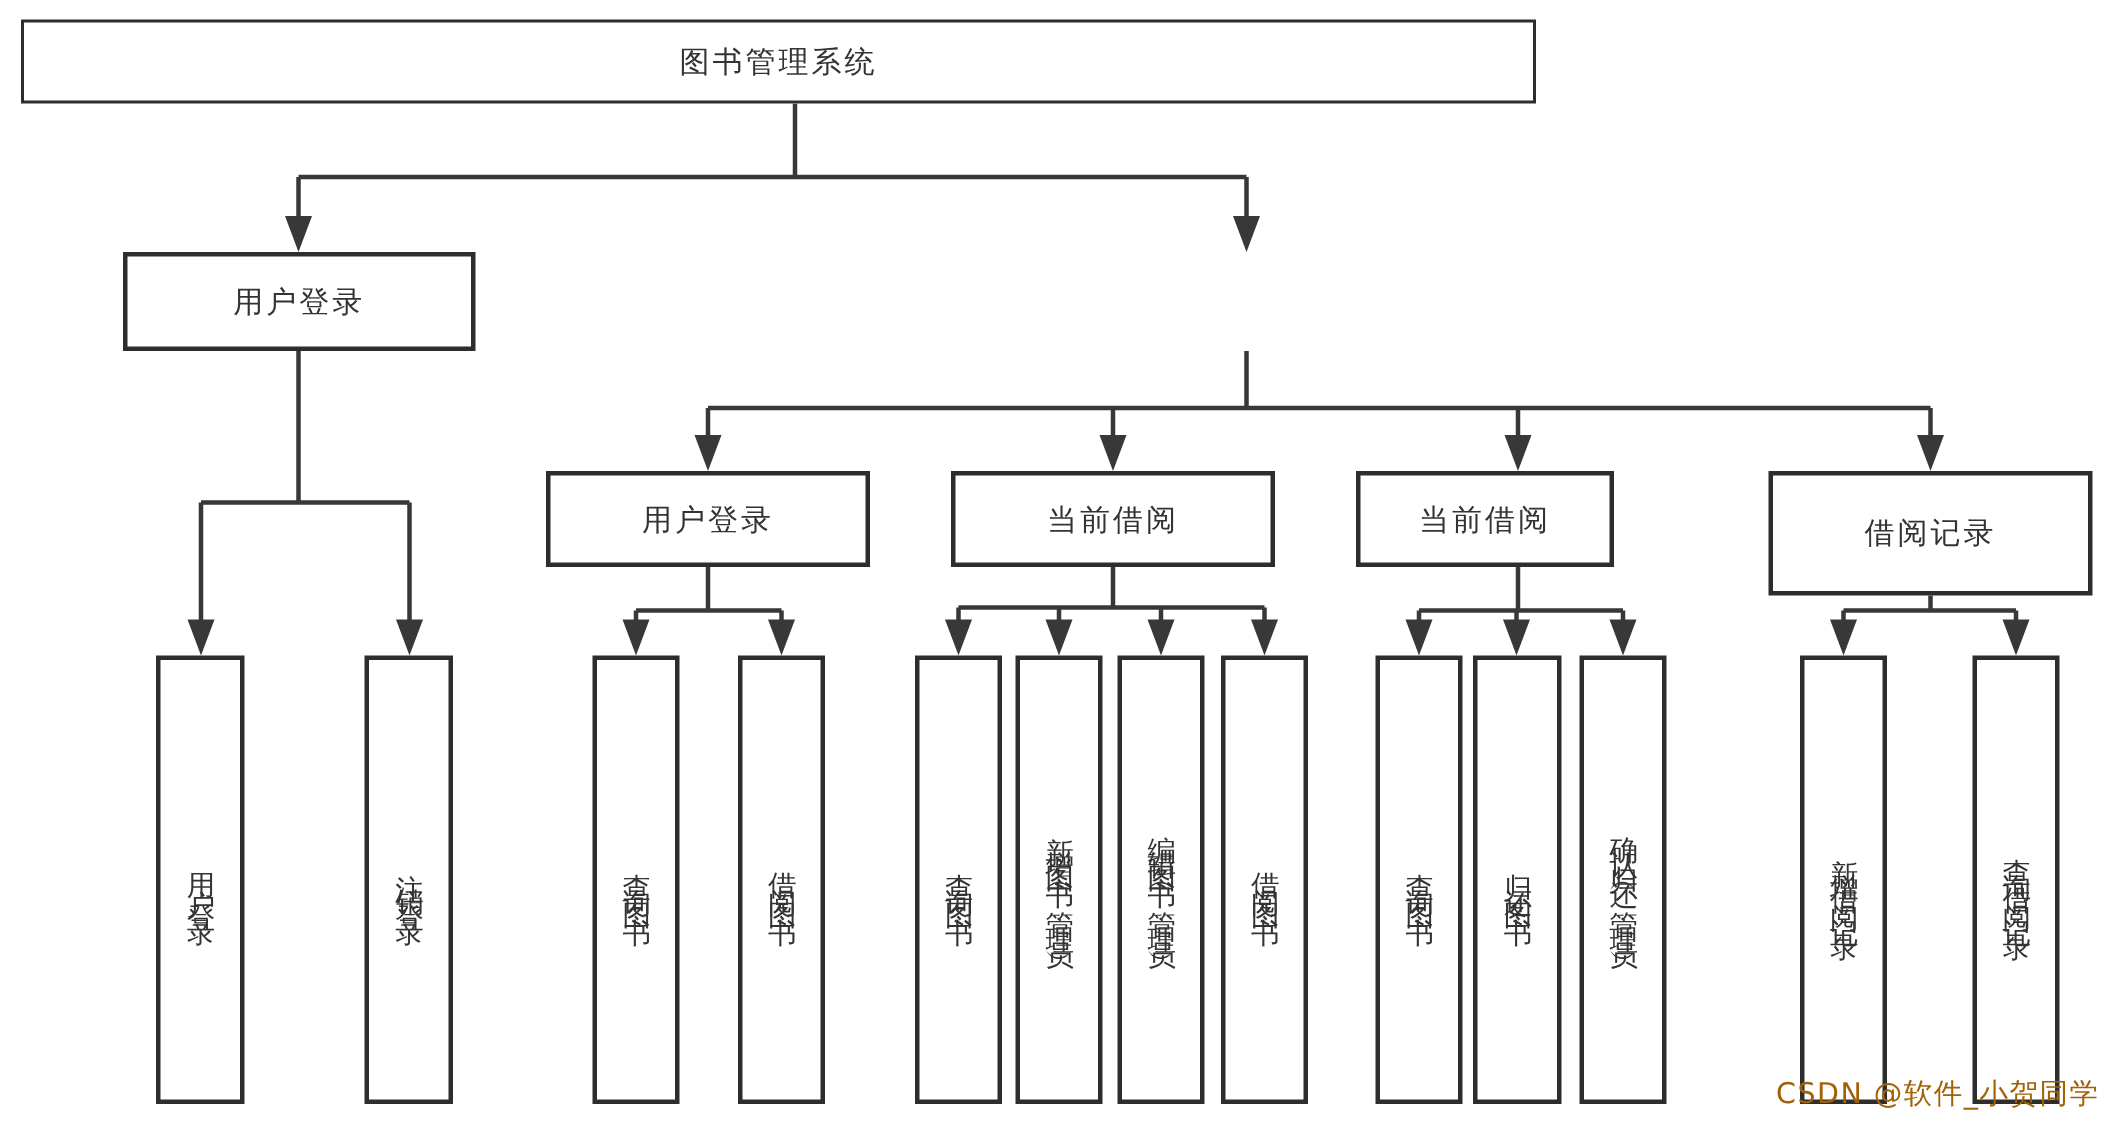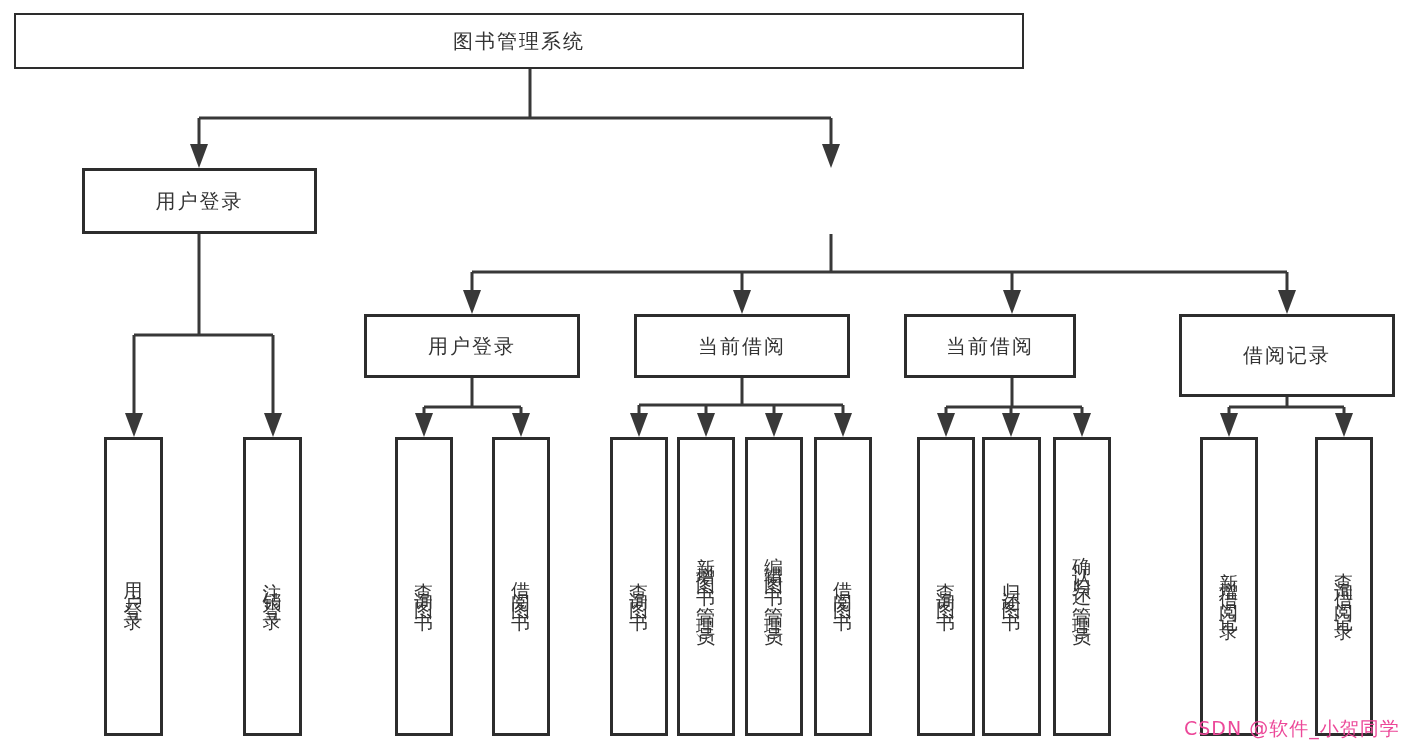--- a/index.html
+++ b/index.html
@@ -32,21 +32,21 @@
     font-size:19px;
     writing-mode:vertical-rl;
     letter-spacing:10px;
     line-height:1;
   }
   .watermark{
     position:absolute;
     left:1184px;top:716px;
     font-size:19px;
     letter-spacing:1px;
-    color:#ec4899;
+    color:#a16207;
     white-space:nowrap;
     z-index:5;
   }
 </style>
 </head>
 <body>
 
 <div id="canvas">
 
   <svg id="edges" viewBox="0 0 1405 747" xmlns="http://www.w3.org/2000/svg">

